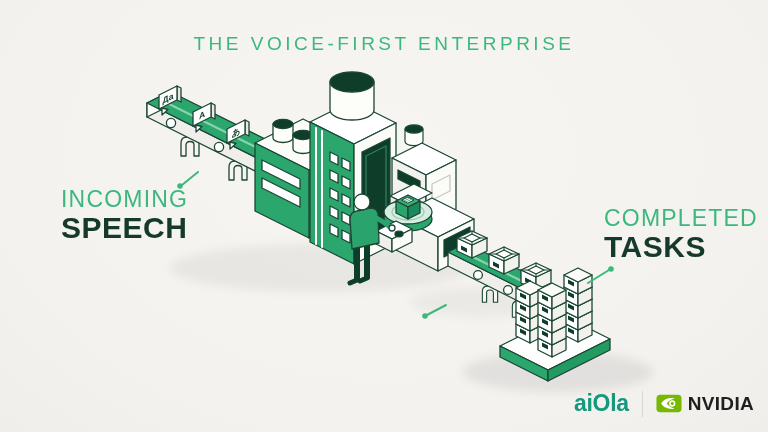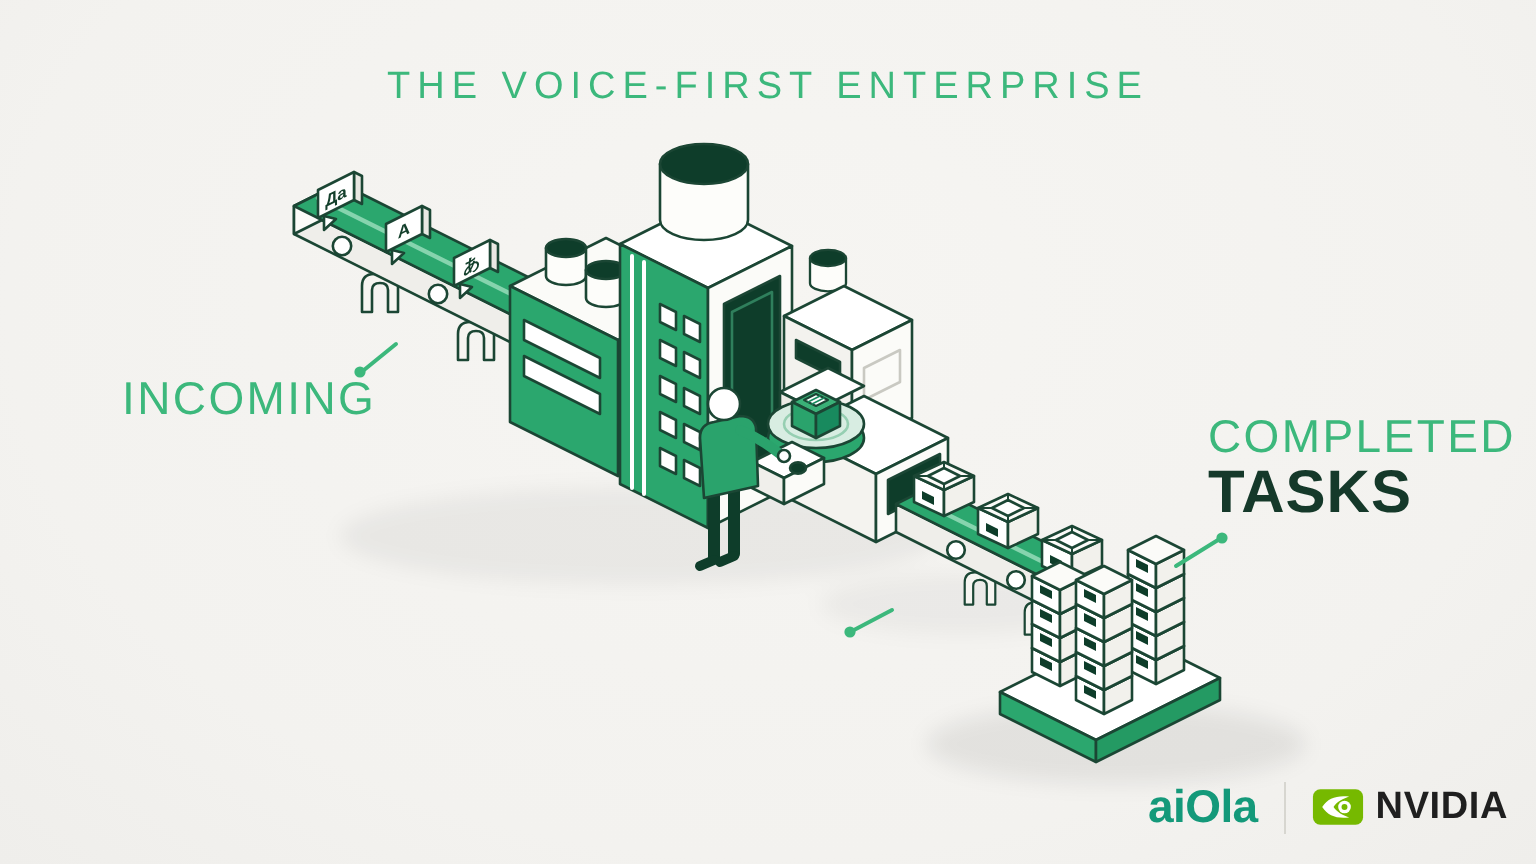--- a/index.html
+++ b/index.html
@@ -29,20 +29,21 @@
 </style>
 </head>
 <body>
 
 <div class="canvas">
 
   <div class="title">THE VOICE-FIRST ENTERPRISE</div>
 
   <div class="label incoming">
     <div class="label-top">INCOMING</div>
+    <div class="label-bottom">SPEECH</div>
   </div>
 
 
   <div class="label completed">
     <div class="label-top">COMPLETED</div>
     <div class="label-bottom">TASKS</div>
   </div>
 
   <svg class="illus" viewBox="0 0 768 432" aria-hidden="true">
     <defs>

